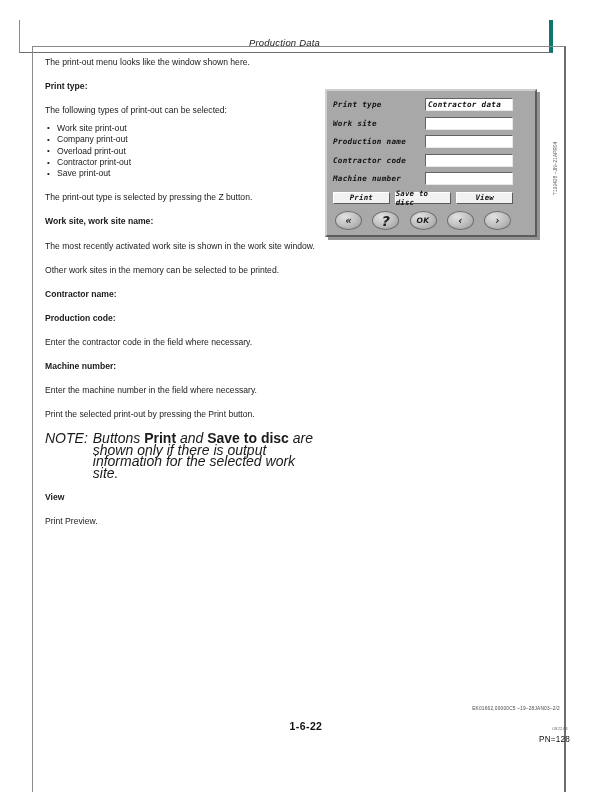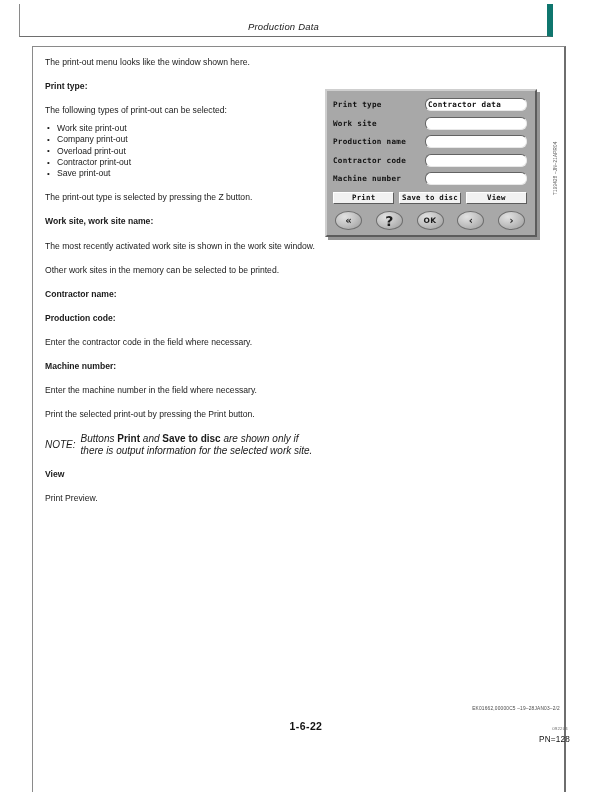--- a/index.html
+++ b/index.html
@@ -13,25 +13,25 @@
     position: relative;
     font-family: "Liberation Sans", sans-serif;
     color: #1a1a1a;
     overflow: hidden;
   }
 
   
   .header-box {
     position: absolute;
     left: 19px;
-    top: 4px;
+    top: 20px;
     width: 534px;
     height: 33px;
     border-left: 1px solid #8a8a8a;
-    border-right: 6px solid #0f766e;
+    border-right: 4px solid #0f766e;
     border-bottom: 1px solid #6e6e6e;
     box-sizing: border-box;
     padding-left: 46px;
   }
   .header-title {
     position: absolute;
     left: 0;
     right: 0;
     bottom: 4px;
     text-align: center;
@@ -85,26 +85,25 @@
     padding-left: 12px;
   }
   ul.bullets li::before {
     content: "\2022";
     position: absolute;
     left: 2px;
     top: -0.5px;
     font-size: 8px;
   }
   .note {
-    font-size: 10px;
+    font-size: 14px;
     line-height: 11.6px;
     font-style: italic;
     margin: 0 0 12.5px 0;
     display: flex;
-    align-items: center;
   }
   .note-label {
     flex: 0 0 auto;
     padding-right: 5px;
     white-space: nowrap;
   }
   .note-body { flex: 1 1 auto; }
   .note-body b { font-style: normal; font-weight: bold; }
 
   
@@ -116,23 +115,24 @@
   }
   .dialog {
     position: relative;
     width: 212px;
     background: #a8a8a8;
     border-top: 2px solid #cfcfcf;
     border-left: 2px solid #cfcfcf;
     border-right: 2px solid #5c5c5c;
     border-bottom: 2px solid #5c5c5c;
     box-shadow: 3px 3px 0 rgba(60,60,60,0.55);
-    padding: 6px 8px 5px 6px;
+    padding: 6px 22px 5px 6px;
     box-sizing: border-box;
     font-family: "DejaVu Sans Mono", monospace;
+    font-style: italic;
   }
   .field-row {
     display: flex;
     align-items: center;
     height: 15px;
     margin-bottom: 3.5px;
   }
   .field-label {
     font-size: 7.6px;
     font-weight: bold;
@@ -152,21 +152,20 @@
     border-bottom: 1px solid #e8e8e8;
     box-sizing: border-box;
     display: flex;
     align-items: center;
     padding-left: 2px;
     font-size: 7.6px;
     font-weight: bold;
     letter-spacing: 0.3px;
     color: #111;
     overflow: hidden;
-    border-radius: 6px;
   }
   .field-row.wide .field-label { width: 92px; }
 
   .action-row {
     display: flex;
     gap: 5px;
     margin-top: 5.5px;
     margin-bottom: 5px;
   }
   .act-btn {

